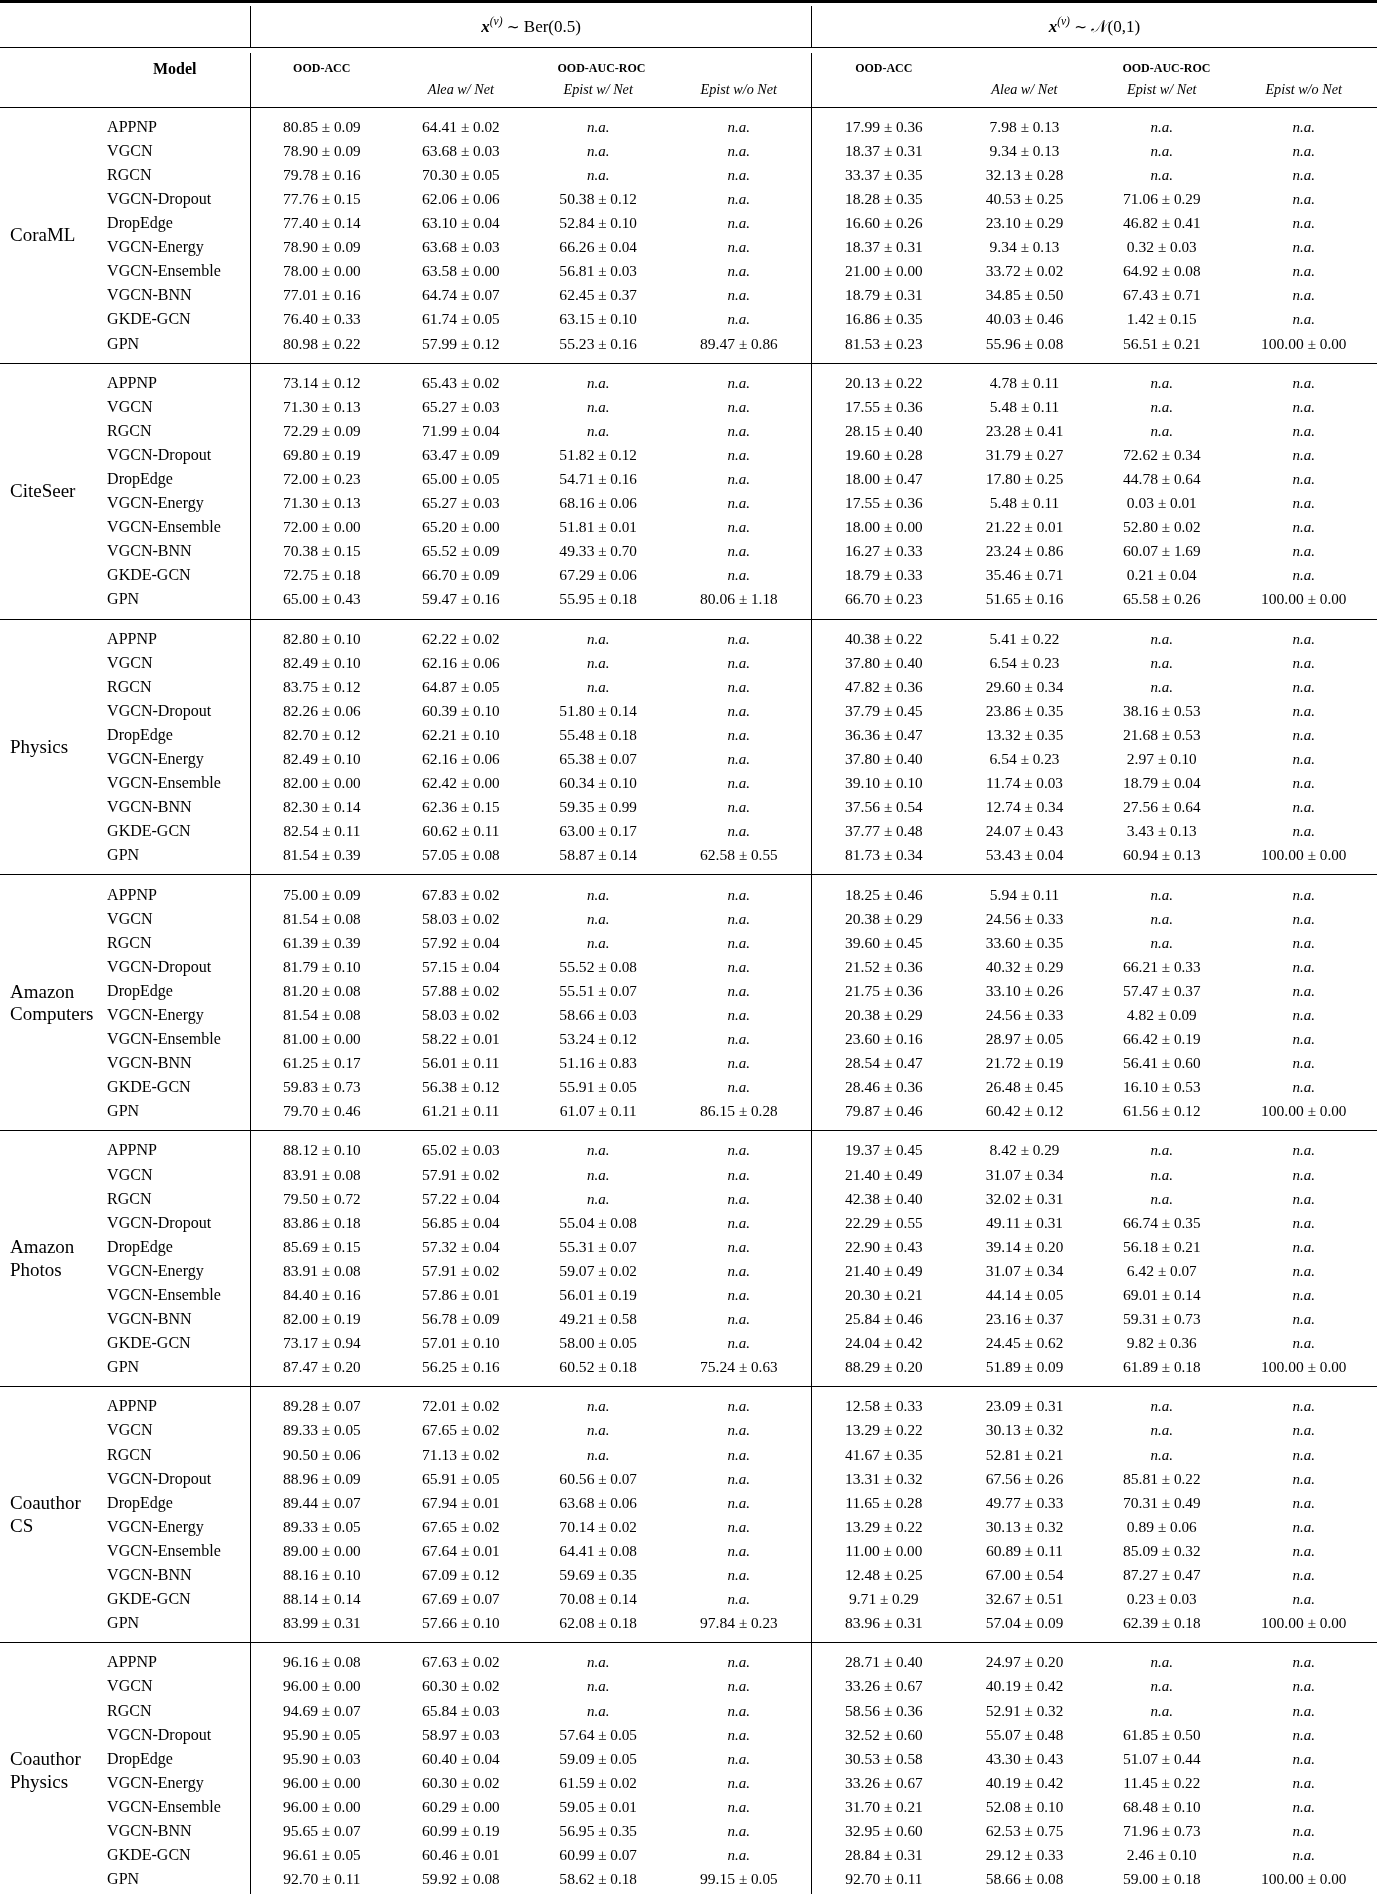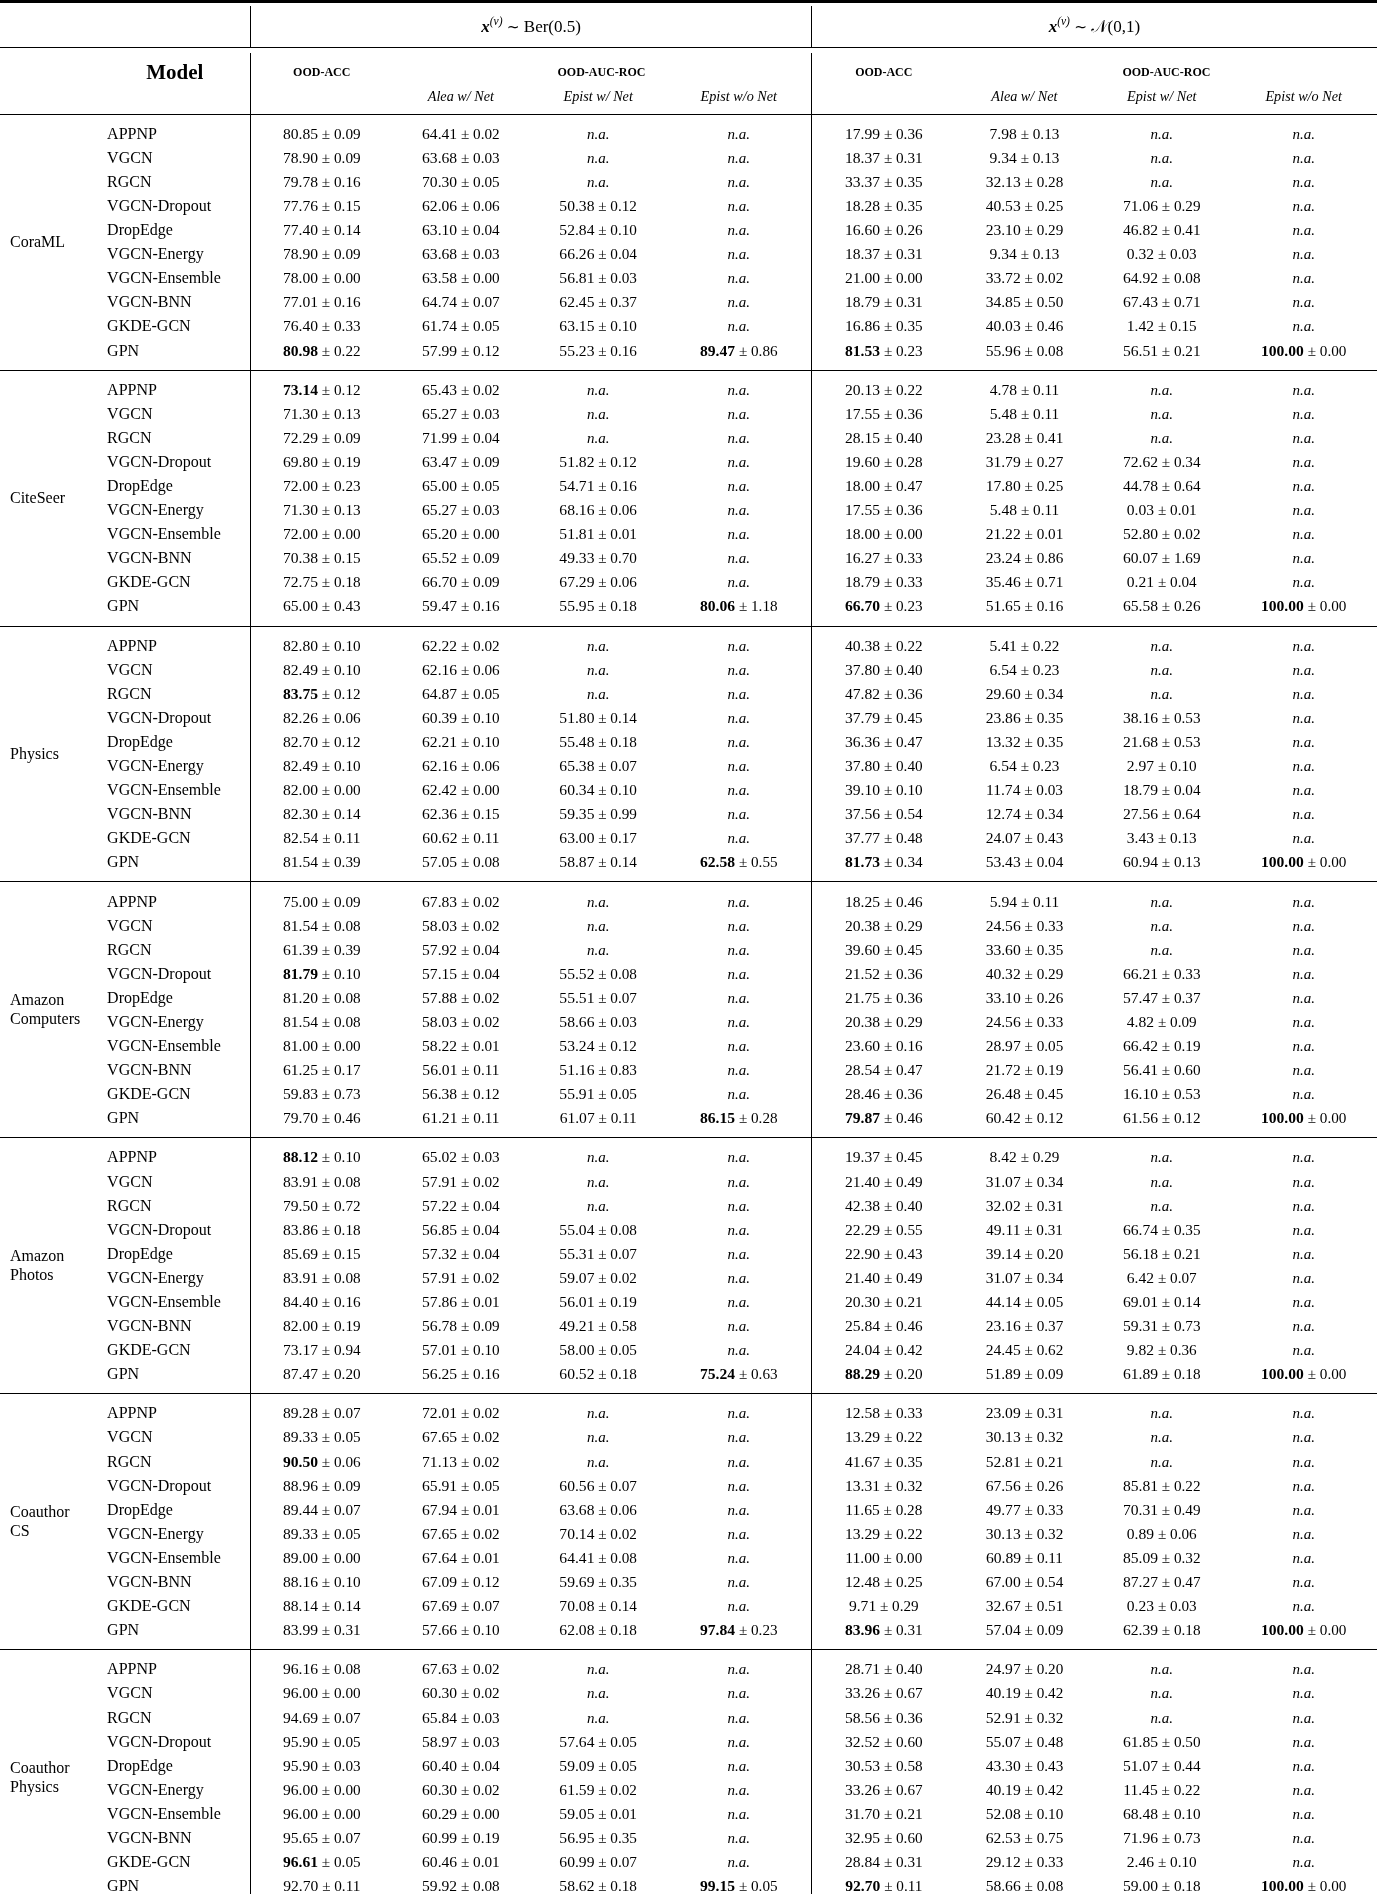--- a/index.html
+++ b/index.html
@@ -63,53 +63,53 @@
   }
   .col-head {
     text-align: center;
     font-weight: bold;
     font-size: 12px;
     padding: 7px 0 2px 0;
   }
   .col-head-model {
     text-align: center;
     font-weight: bold;
-    font-size: 21px;
+    font-size: 16px;
     padding: 7px 0 2px 0;
   }
   .sub-head {
     text-align: center;
     font-style: italic;
     font-size: 14.2px;
     padding: 1px 0 9px 0;
     margin-top: 16px;
   }
 
   
   td.ds {
     text-align: left;
     padding-left: 10px;
-    font-size: 16px;
+    font-size: 19px;
     line-height: 1.18;
     vertical-align: middle;
   }
   td.mdl {
     text-align: left;
     padding-left: 8px;
     font-size: 16px;
     height: 24.1px;
   }
   td.num {
     text-align: center;
     font-size: 15.6px;
     height: 24.1px;
   }
   td.num.sep { border-left: 1.1px solid #000; }
   .na { font-style: italic; font-size: 15px; }
-  b { font-weight: bold; }
+  b { font-weight: normal; }
   .pm { font-size: 15.2px; }
   .dsname { display: block; }
 </style>
 </head>
 <body>
 
 <div class="sheet">
   <table class="maintable">
     <colgroup>
       <col class="c-ds">

